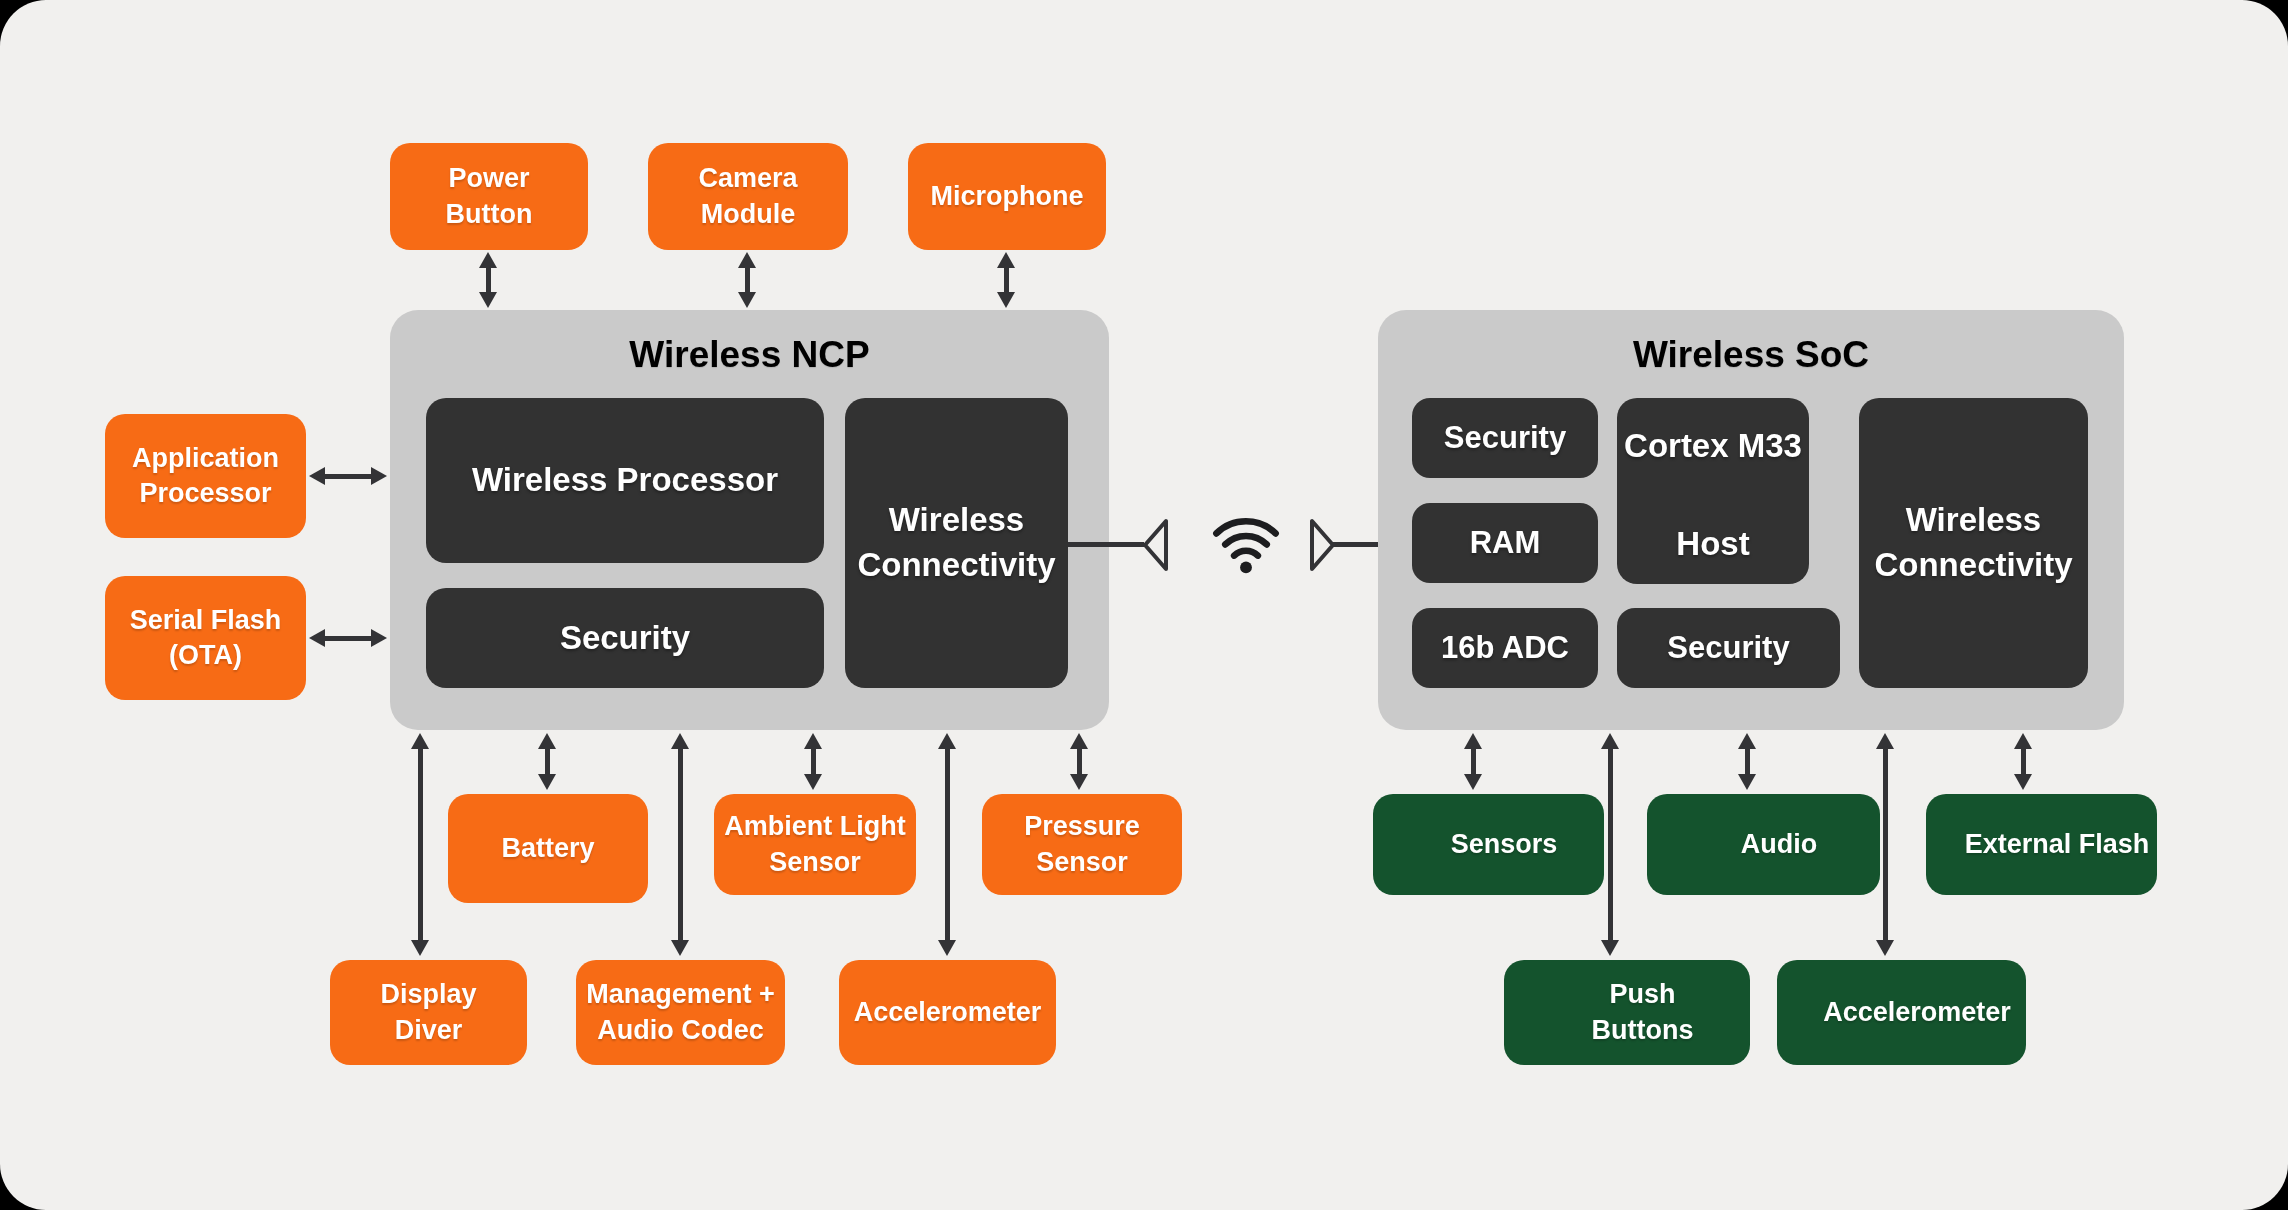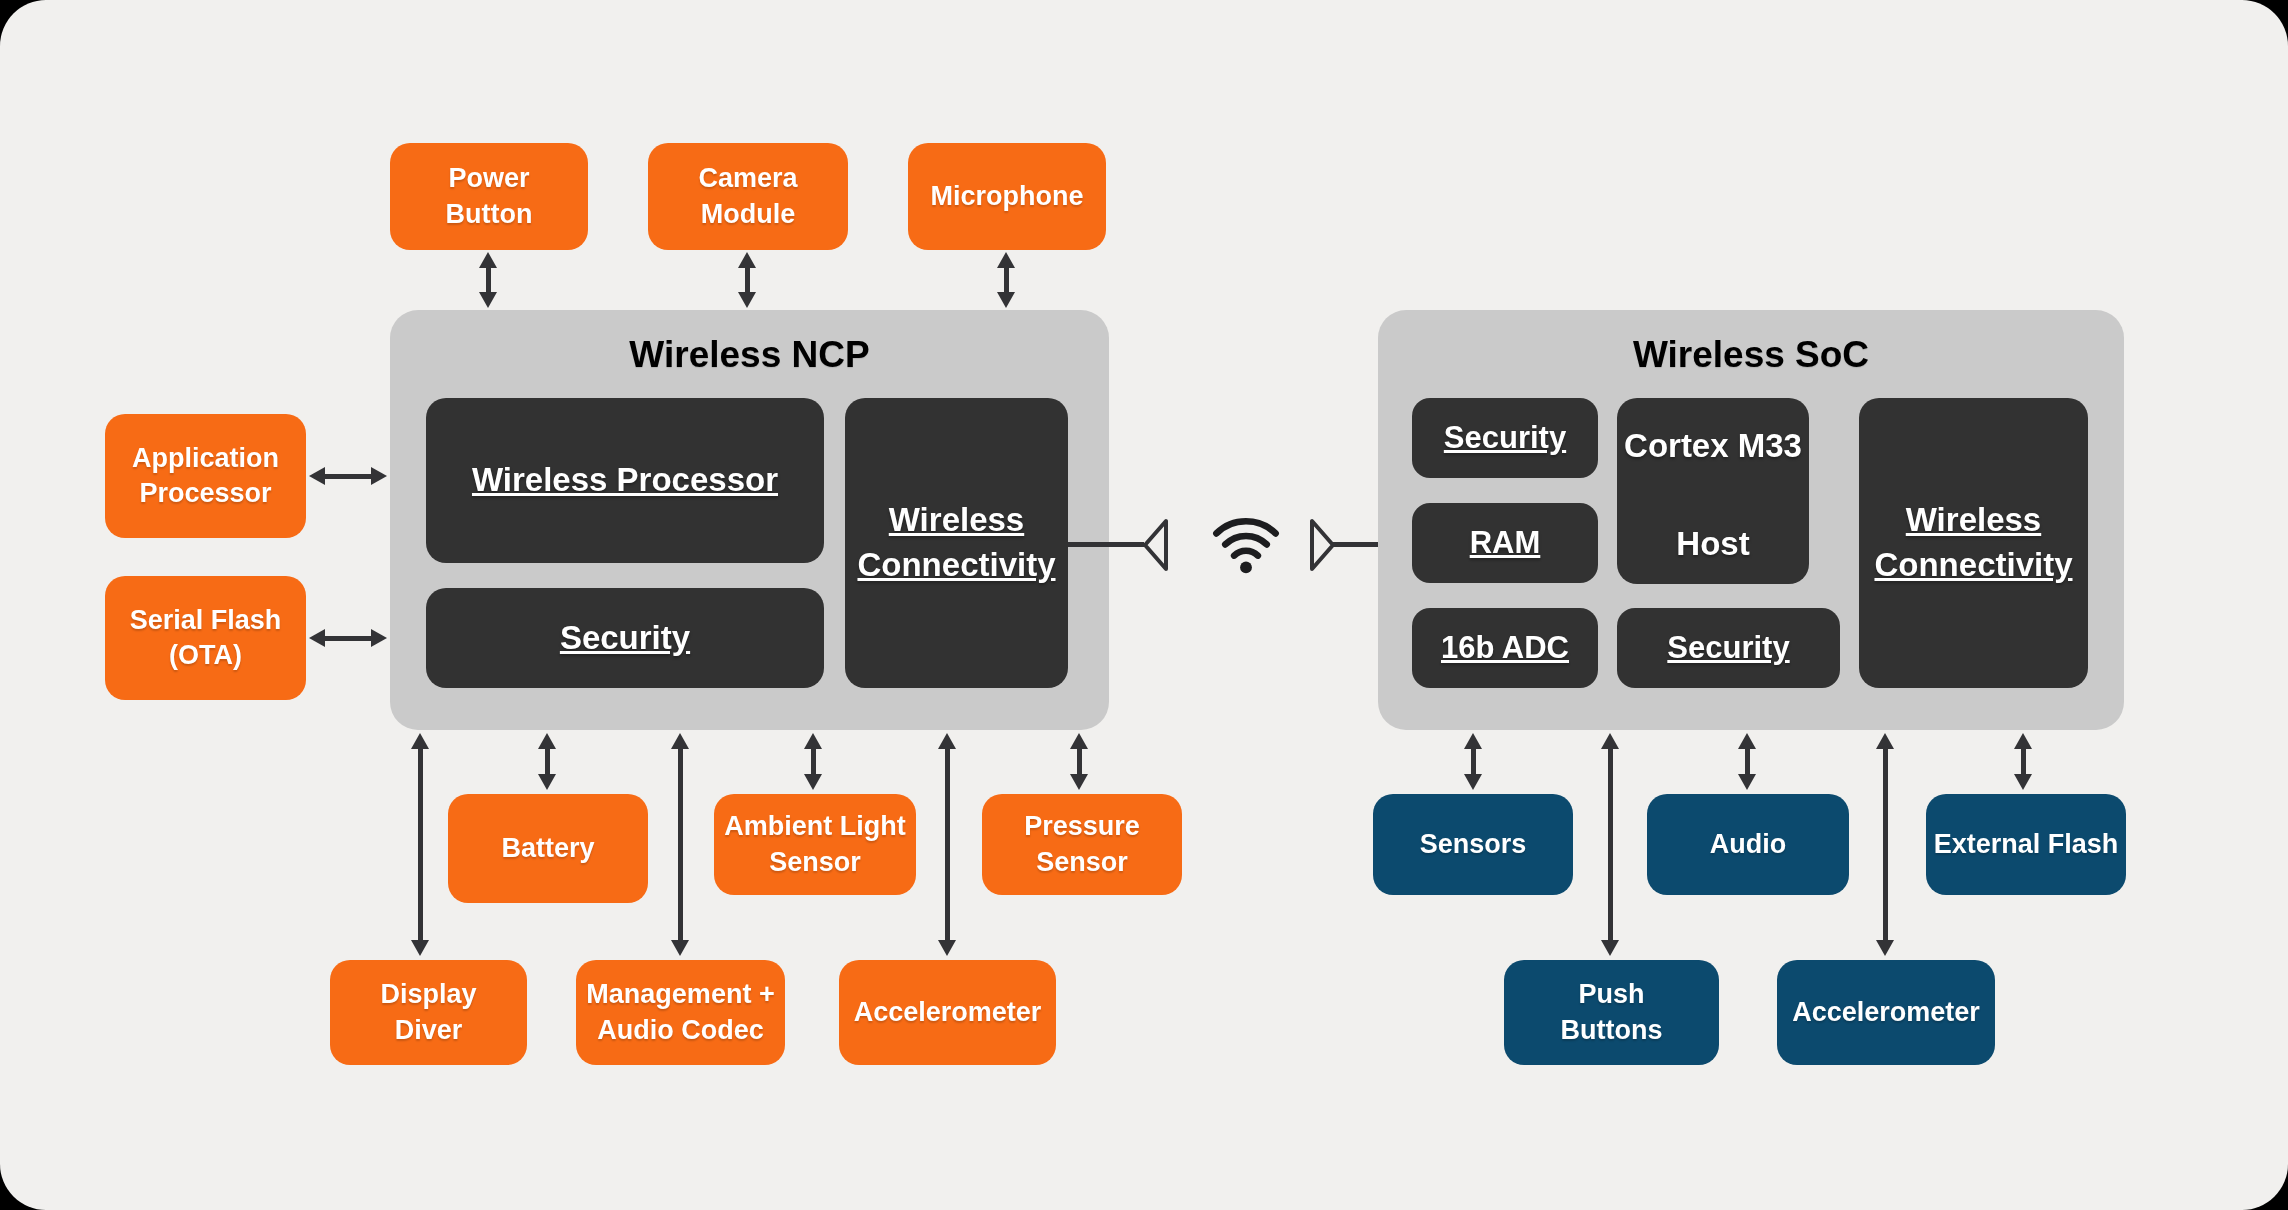--- a/index.html
+++ b/index.html
@@ -4,30 +4,30 @@
 <style>
   html,body{margin:0;padding:0;background:#000;}
   #stage{position:relative;width:2288px;height:1210px;background:#000;overflow:hidden;
          font-family:"Liberation Sans",sans-serif;font-weight:bold;}
   #page{position:absolute;inset:0;background:#F1F0EE;border-radius:46px;}
 
   .box{position:absolute;display:flex;align-items:center;justify-content:center;
        text-align:center;color:#fff;white-space:pre-line;line-height:1.3;
        font-size:27px;text-shadow:0 2px 2px rgba(0,0,0,0.18);}
   .orange{background:#F76B15;border-radius:20px;}
-  .blue{background:#0c4a6e;border-radius:20px;}
+  .blue{background:#14532d;border-radius:20px;padding-left:31px;}
 
   .container{position:absolute;background:#CACACA;border-radius:28px;}
   .container-title{position:absolute;top:24px;left:0;right:0;text-align:center;
                    font-size:37px;color:#000000;text-shadow:0 1px 1px rgba(0,0,0,0.12);}
 
   .dark{position:absolute;background:#323232;border-radius:20px;display:flex;
         align-items:center;justify-content:center;color:#fff;text-align:center;
         white-space:pre-line;font-size:33px;line-height:1.35;
-        text-shadow:0 2px 3px rgba(0,0,0,0.35);text-decoration:underline;}
+        text-shadow:0 2px 3px rgba(0,0,0,0.35);}
   .dark.small{font-size:31px;border-radius:18px;}
   .cortex-title{position:absolute;top:26px;left:0;right:0;text-align:center;}
   .cortex-host{position:absolute;top:124px;left:0;right:0;text-align:center;}
 
   
   .arr{position:absolute;}
   .arr .ln{position:absolute;background:#333336;}
   .arr.v{width:5px;}
   .arr.v .ln{left:0;top:9px;bottom:9px;width:5px;}
   .arr.v .hd{position:absolute;width:0;height:0;left:-7px;

